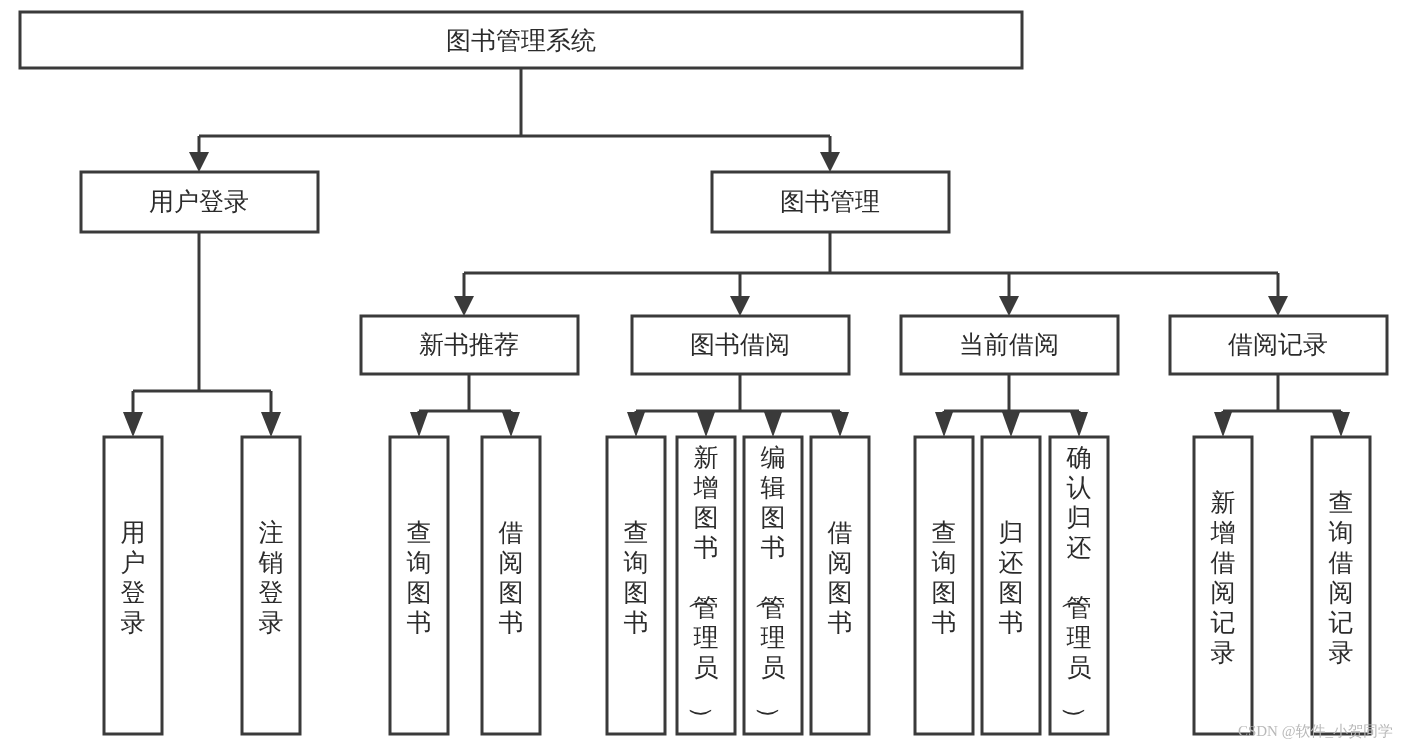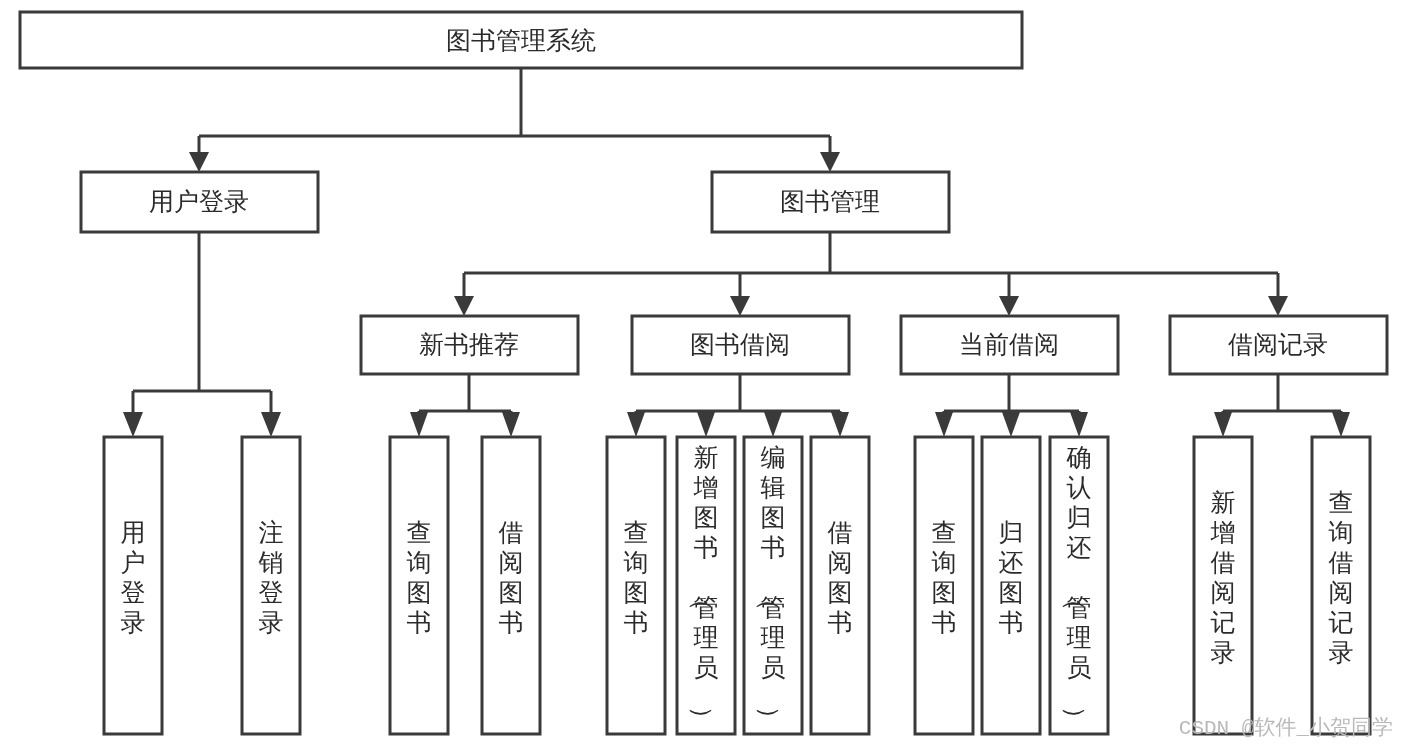--- a/index.html
+++ b/index.html
@@ -49,22 +49,22 @@
   .node-label-v {
     fill: #2b2b2b;
     font-family: "Liberation Sans", "DejaVu Sans", sans-serif;
     font-size: 25px;
     text-anchor: middle;
   }
   .watermark {
     position: absolute;
     right: 12px;
     bottom: 6px;
-    font-family: Liberation Mono, monospace;
-    font-size: 21px;
+    font-family: Liberation Serif, serif;
+    font-size: 15px;
     color: #b9b9b9;
     white-space: nowrap;
     user-select: none;
   }
 </style>
 </head>
 <body>
 
 <div id="stage">
 

